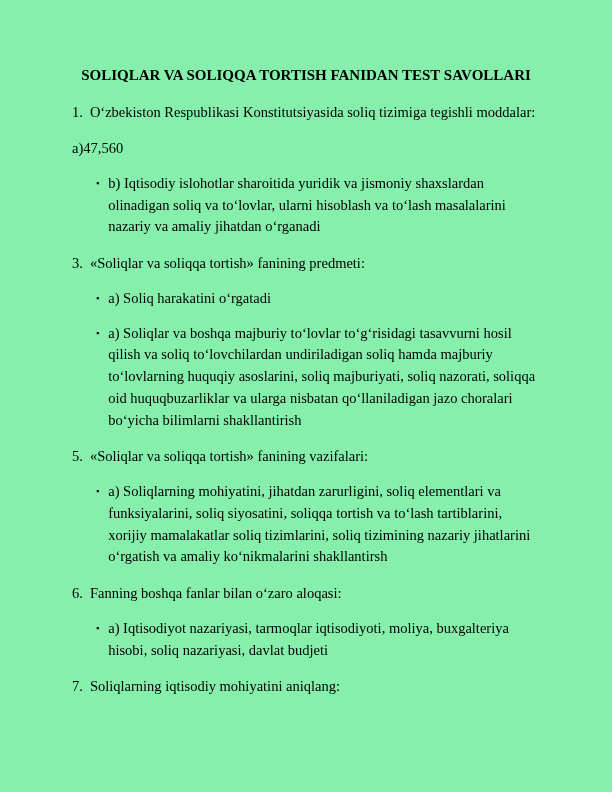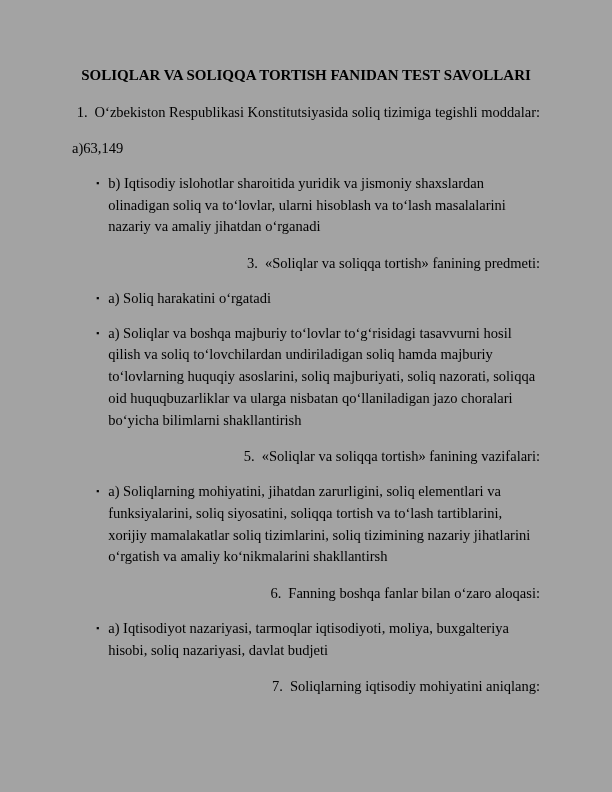--- a/index.html
+++ b/index.html
@@ -4,38 +4,37 @@
 <style>
   html, body {
     margin: 0;
     padding: 0;
     background: #ffffff;
   }
   .page {
     width: 612px;
     height: 792px;
     box-sizing: border-box;
-    background: #a3a3a3;
+    background: #86efac;
     padding: 64px 72px 40px 72px;
     font-family: "Liberation Serif", "DejaVu Serif", serif;
     font-size: 14.5px;
     color: #000000;
     overflow: hidden;
   }
   .doc-title {
     font-size: 15px;
     font-weight: bold;
     text-align: center;
     line-height: 1.55;
     margin: 0 0 8px 0;
   }
   .question {
     margin: 15px 0 0 0;
     line-height: 1.5;
-    text-align: right;
   }
   .qnum {
     margin-right: 7px;
   }
   .plain-answer {
     margin: 14px 0 0 0;
     line-height: 1.5;
   }
   .bullet-item {
     display: flex;
@@ -54,21 +53,21 @@
 </style>
 </head>
 <body>
 
 <div class="page">
   <h1 class="doc-title">
     <span>SOLIQLAR VA SOLIQQA TORTISH FANIDAN TEST SAVOLLARI</span><br>
   </h1>
   <div id="questions">
       <p class="question"><span class="qnum">1.</span><span>O‘zbekiston Respublikasi Konstitutsiyasida soliq tizimiga tegishli moddalar:</span></p>
-      <p class="plain-answer">a)63,149</p>
+      <p class="plain-answer">a)47,560</p>
       <div class="bullet-item">
         <span class="bullet-marker">▪</span>
         <span class="bullet-text">b) Iqtisodiy islohotlar sharoitida yuridik va jismoniy shaxslardan olinadigan soliq va to‘lovlar, ularni hisoblash va to‘lash masalalarini nazariy va amaliy jihatdan o‘rganadi</span>
       </div>
       <p class="question"><span class="qnum">3.</span><span>«Soliqlar va soliqqa tortish» fanining predmeti:</span></p>
       <div class="bullet-item">
         <span class="bullet-marker">▪</span>
         <span class="bullet-text">a) Soliq harakatini o‘rgatadi</span>
       </div>
       <div class="bullet-item">

